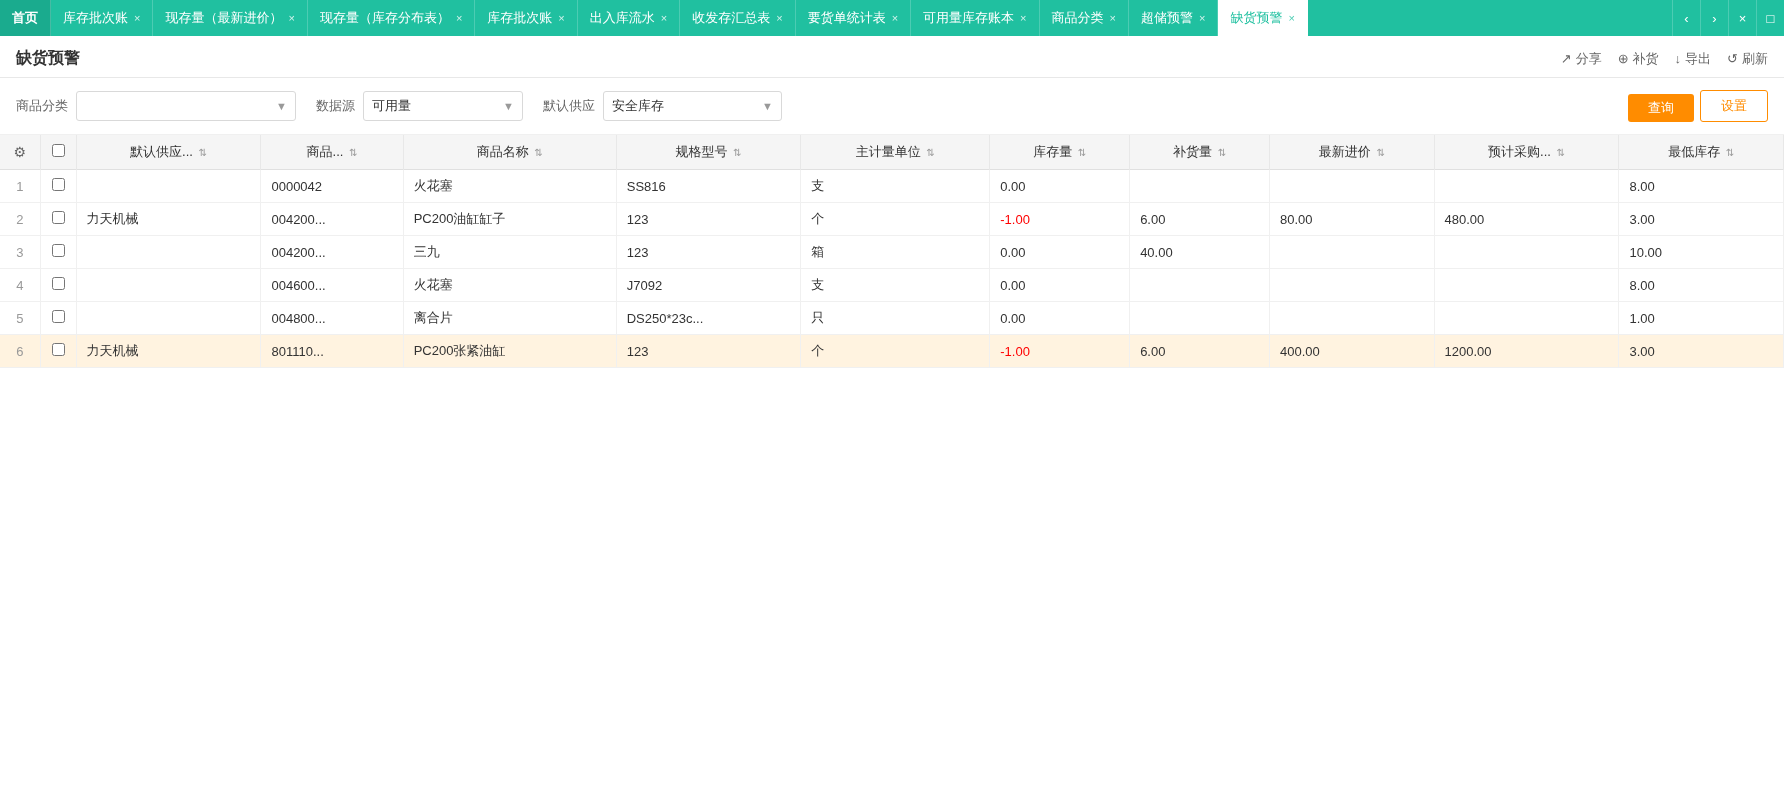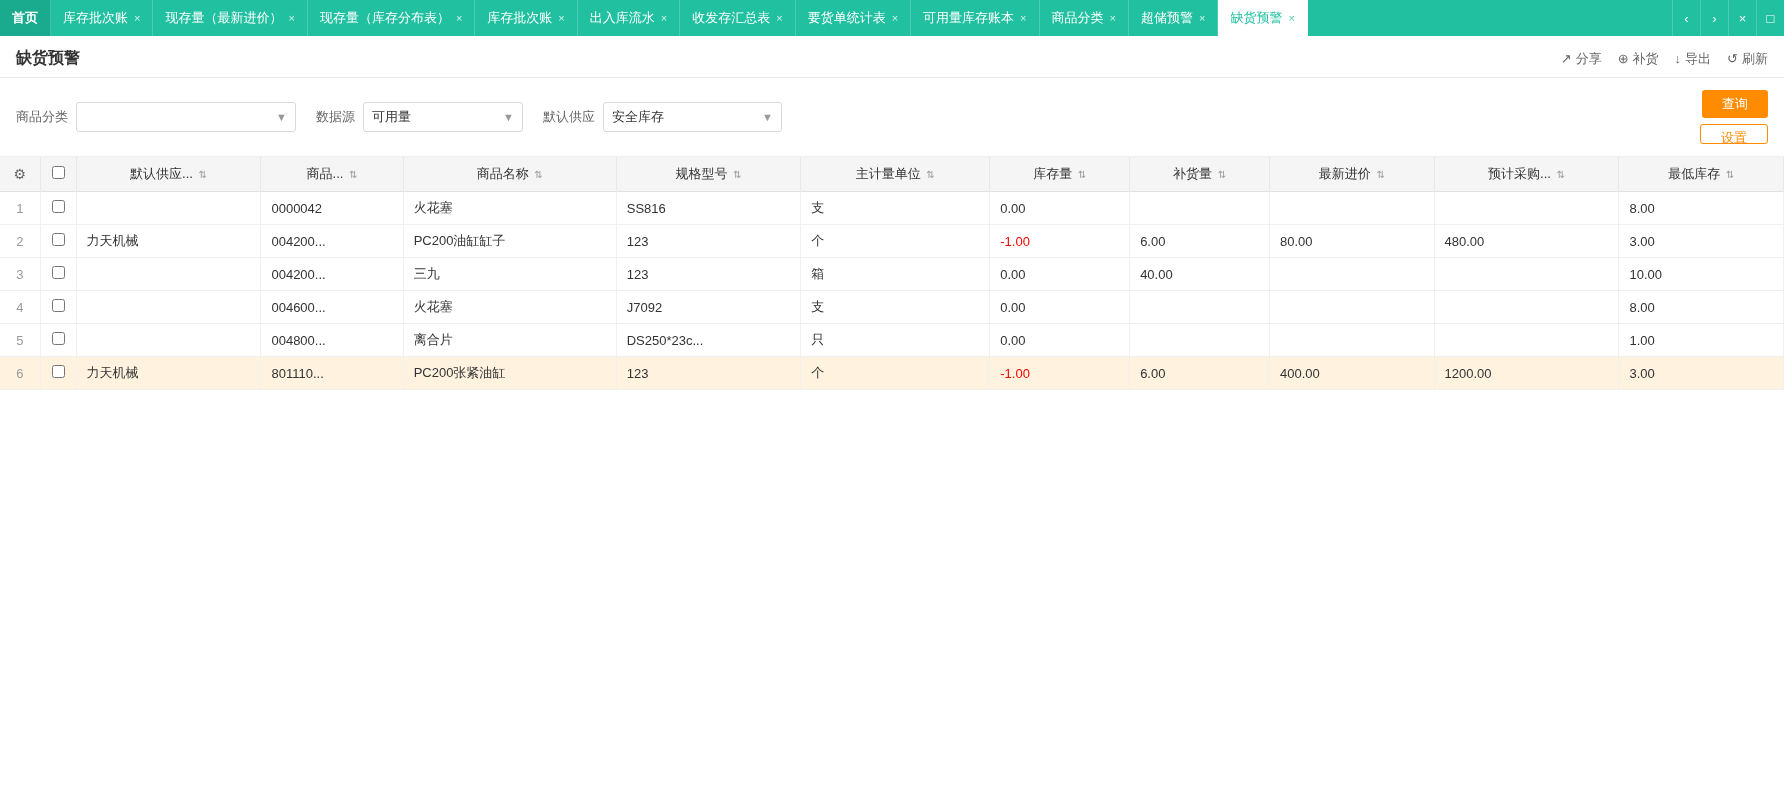--- a/index.html
+++ b/index.html
@@ -123,21 +123,21 @@
       justify-content: space-between;
       cursor: pointer;
     }
     .filter-select-arrow {
       color: #999;
       font-size: 11px;
     }
     .filter-actions {
       margin-left: auto;
       display: flex;
-      flex-direction: column;
+      flex-direction: row;
       gap: 6px;
       align-items: flex-end;
     }
     .btn-query {
       background: #ff8c00;
       color: #fff;
       border: none;
       border-radius: 3px;
       padding: 5px 20px;
       cursor: pointer;
@@ -145,21 +145,21 @@
       height: 28px;
     }
     .btn-settings {
       background: #fff;
       color: #ff8c00;
       border: 1px solid #ff8c00;
       border-radius: 3px;
       padding: 4px 20px;
       cursor: pointer;
       font-size: 13px;
-      height: 20px;
+      height: 32px;
     }
 
     
     .table-wrapper {
       padding: 0 0;
       overflow-x: auto;
     }
     table {
       width: 100%;
       border-collapse: collapse;

